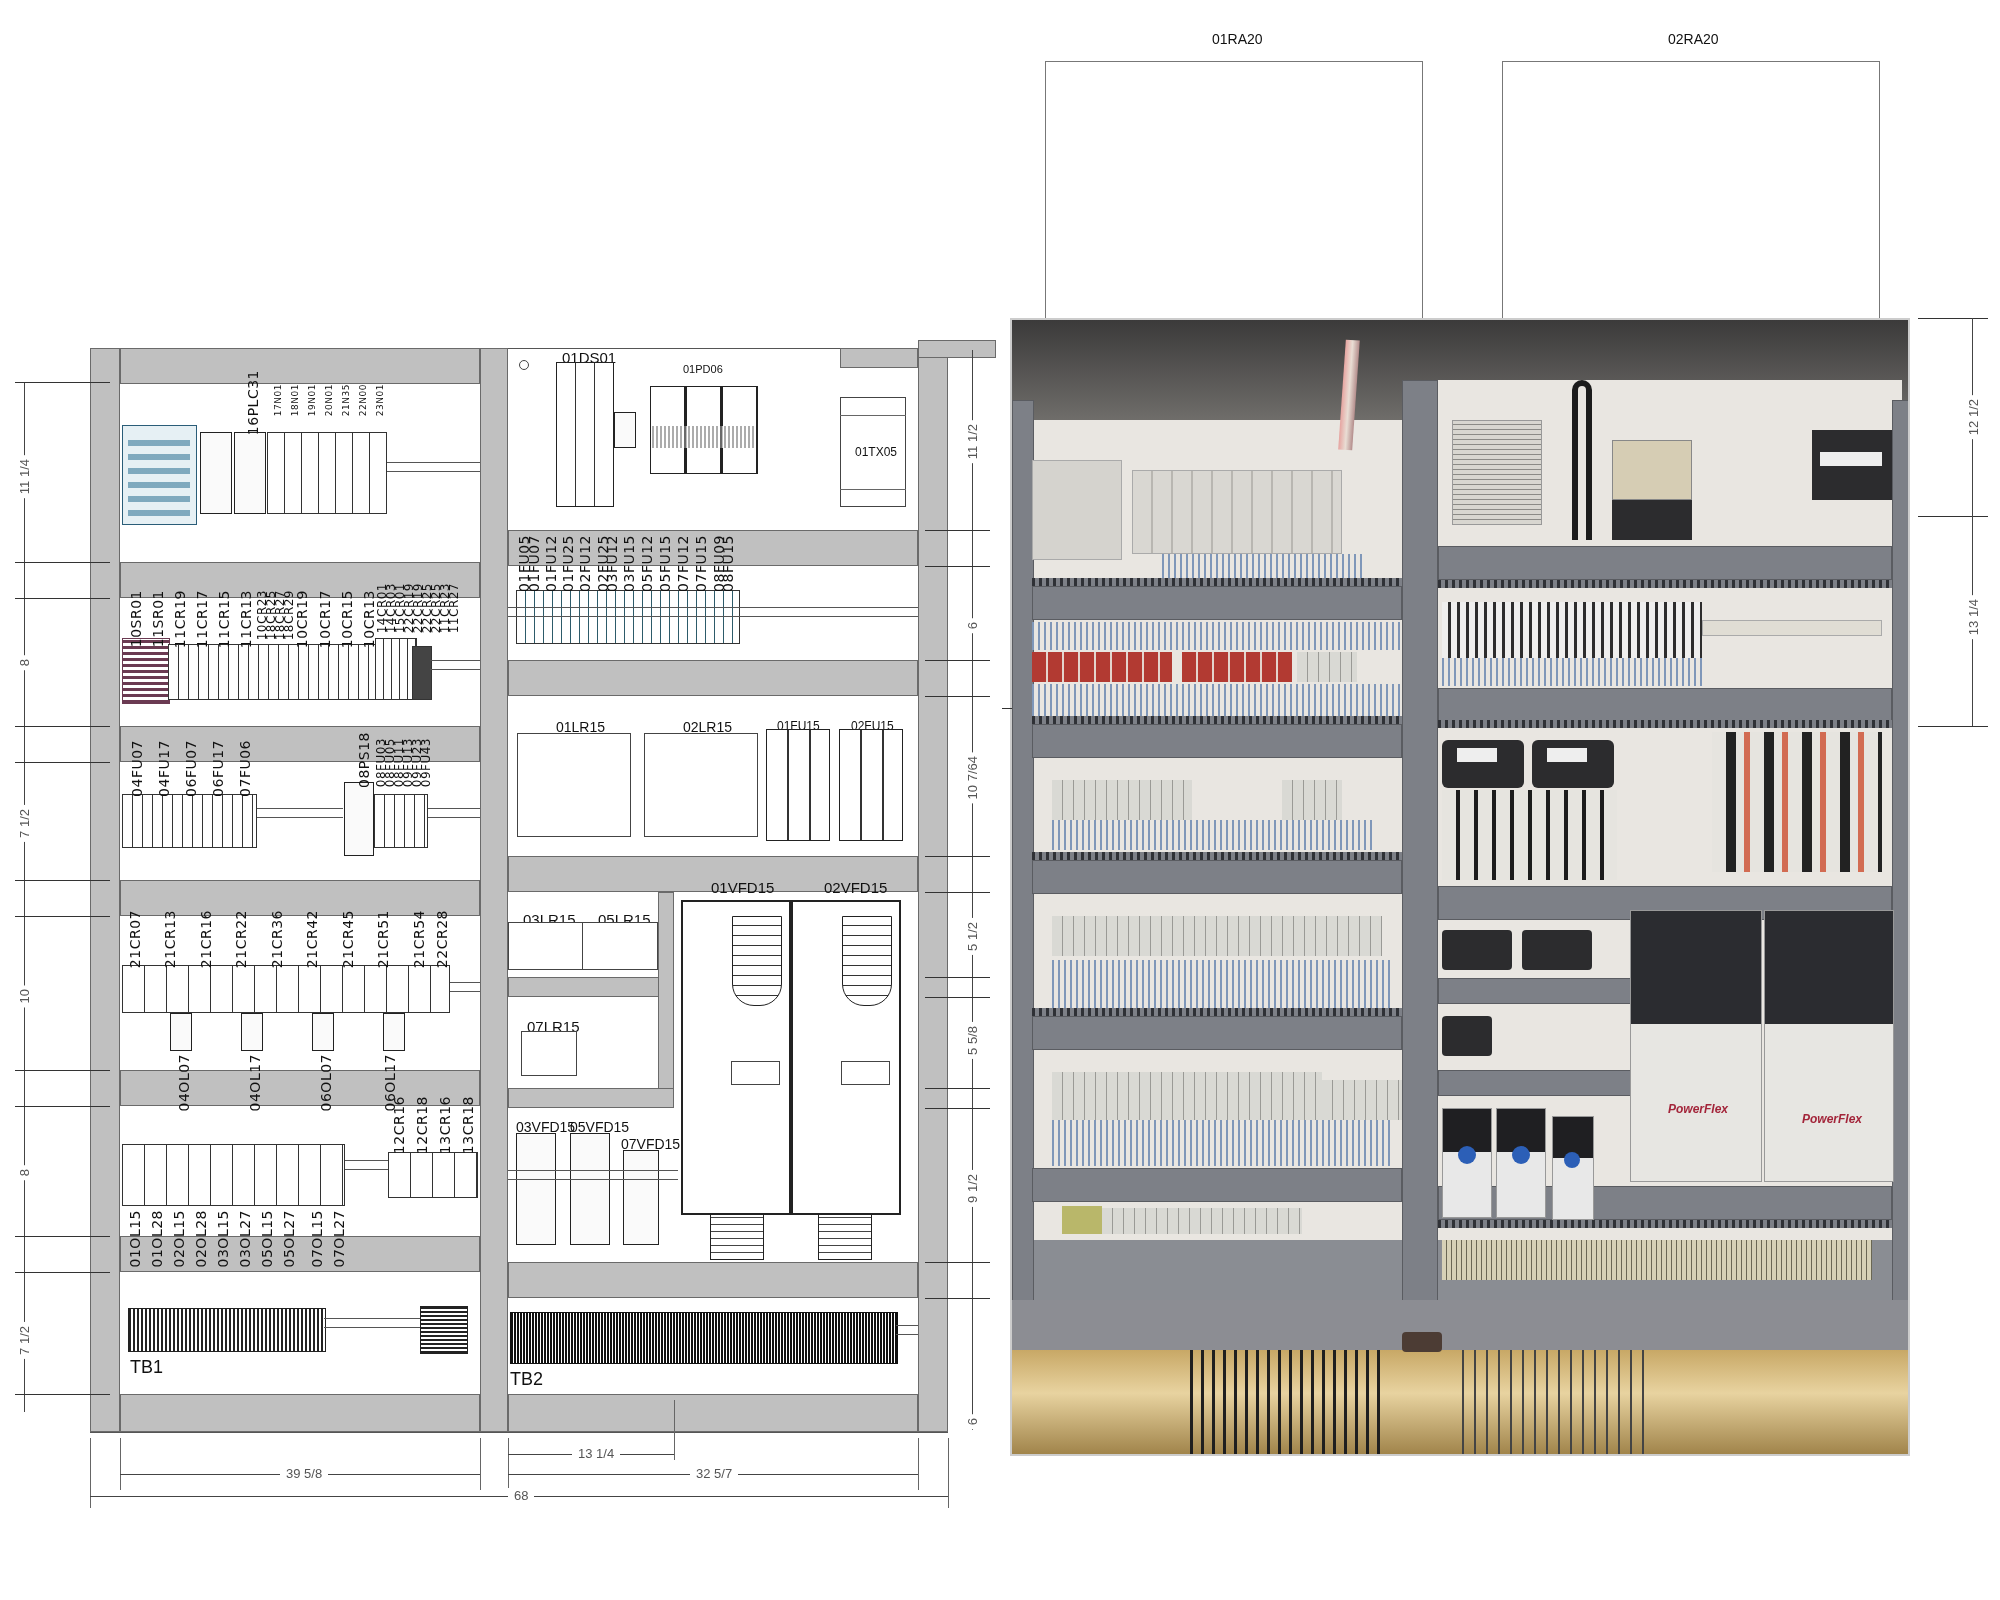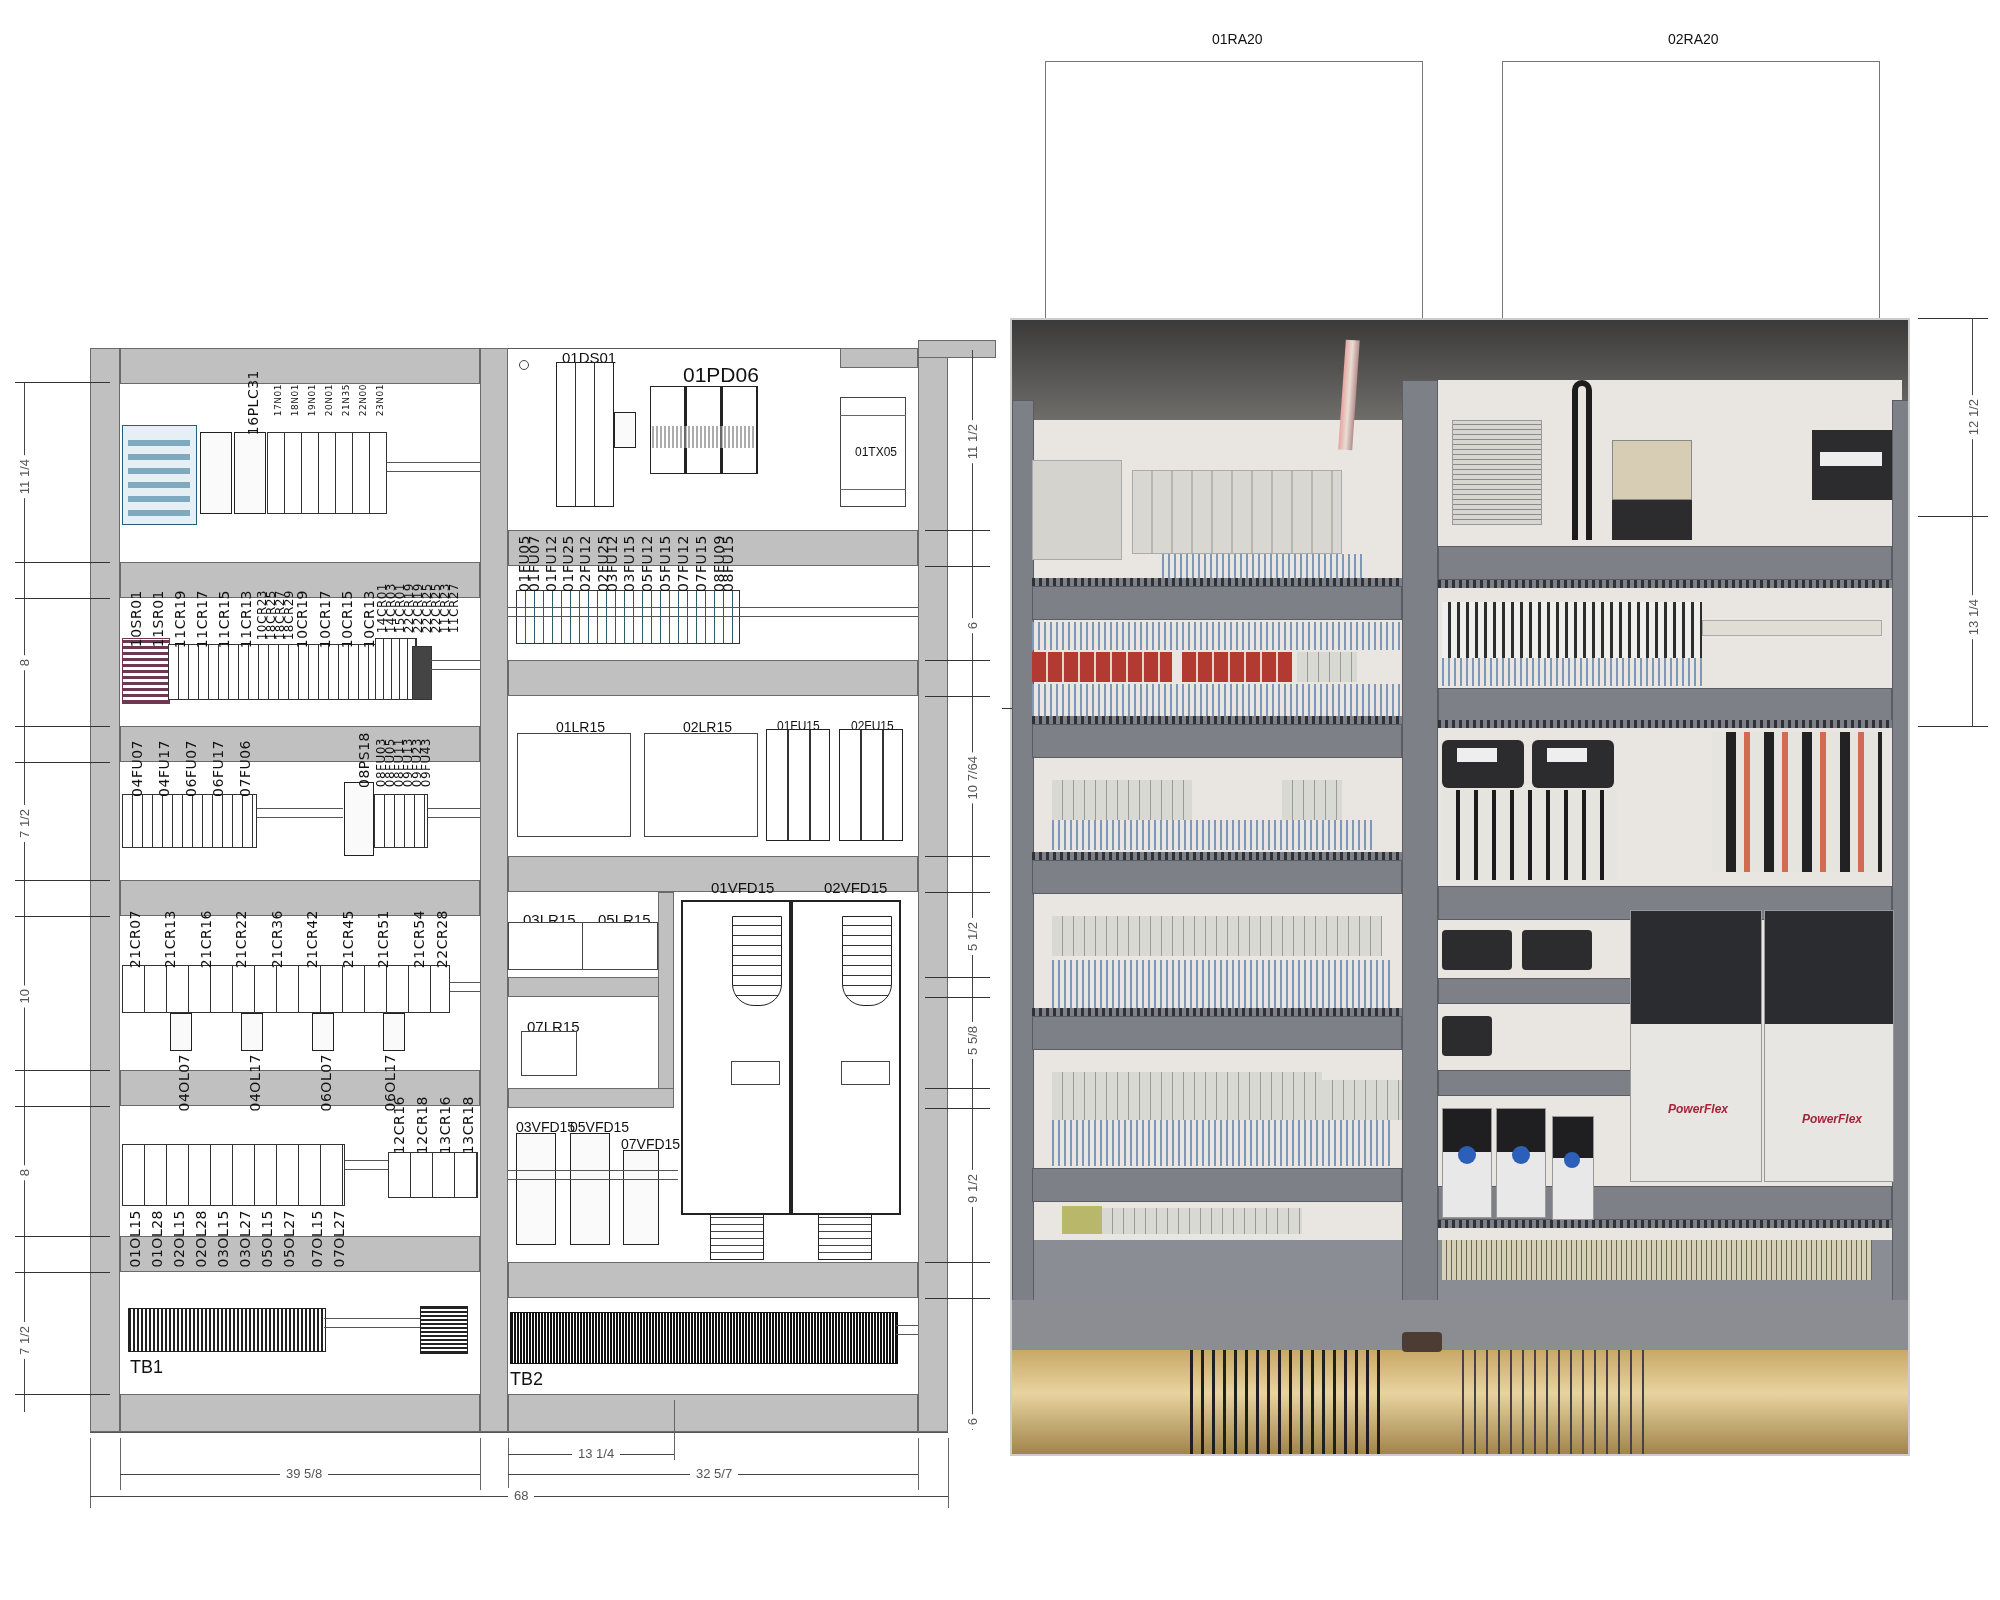--- a/index.html
+++ b/index.html
@@ -162,21 +162,21 @@
 
   <div class="abs" style="left:128px;top:1308px;width:196px;height:42px;background:repeating-linear-gradient(90deg,#222 0 2px,#fff 2px 4px);border:1px solid #222;"></div>
   <div class="din" style="left:324px;top:1318px;width:96px;"></div>
   <div class="abs" style="left:420px;top:1306px;width:46px;height:46px;background:repeating-linear-gradient(0deg,#222 0 2px,#fff 2px 4px);border:1px solid #222;"></div>
   <div class="lbl" style="left:130px;top:1358px;font-size:18px;">TB1</div>
 
   <div class="abs" style="left:519px;top:360px;width:8px;height:8px;border:1px solid #444;border-radius:50%;"></div>
   <div class="lbl" style="left:562px;top:350px;font-size:15px;">01DS01</div>
   <div class="devblock" style="left:556px;top:362px;width:58px;height:145px;background:repeating-linear-gradient(90deg,#fff 0 18px,#333 18px 19px);"></div>
   <div class="devblock" style="left:614px;top:412px;width:22px;height:36px;"></div>
-  <div class="lbl" style="left:683px;top:364px;font-size:21px;">01PD06</div>
+  <div class="lbl" style="left:683px;top:364px;font-size:11px;">01PD06</div>
   <div class="devblock" style="left:650px;top:386px;width:108px;height:88px;background:repeating-linear-gradient(90deg,#fff 0 33px,#222 33px 36px);"></div>
   <div class="abs" style="left:652px;top:426px;width:104px;height:22px;background:repeating-linear-gradient(90deg,#888 0 2px,#fff 2px 4px);opacity:0.7;"></div>
   <div class="box" style="left:840px;top:397px;width:66px;height:110px;"></div>
   <div class="hline" style="left:840px;top:415px;width:66px;background:#666;"></div>
   <div class="hline" style="left:840px;top:489px;width:66px;background:#666;"></div>
   <div class="lbl" style="left:855px;top:446px;font-size:12px;">01TX05</div>
 
   <div class="dev" style="left:516px;top:590px;width:224px;height:54px;background:repeating-linear-gradient(90deg,#fff 0 8px,#2d5b6a 8px 9px);"></div>
   <div class="din" style="left:508px;top:607px;width:410px;"></div>
   <div class="vlbl" style="left:517px;top:535px;">01FU05</div>

